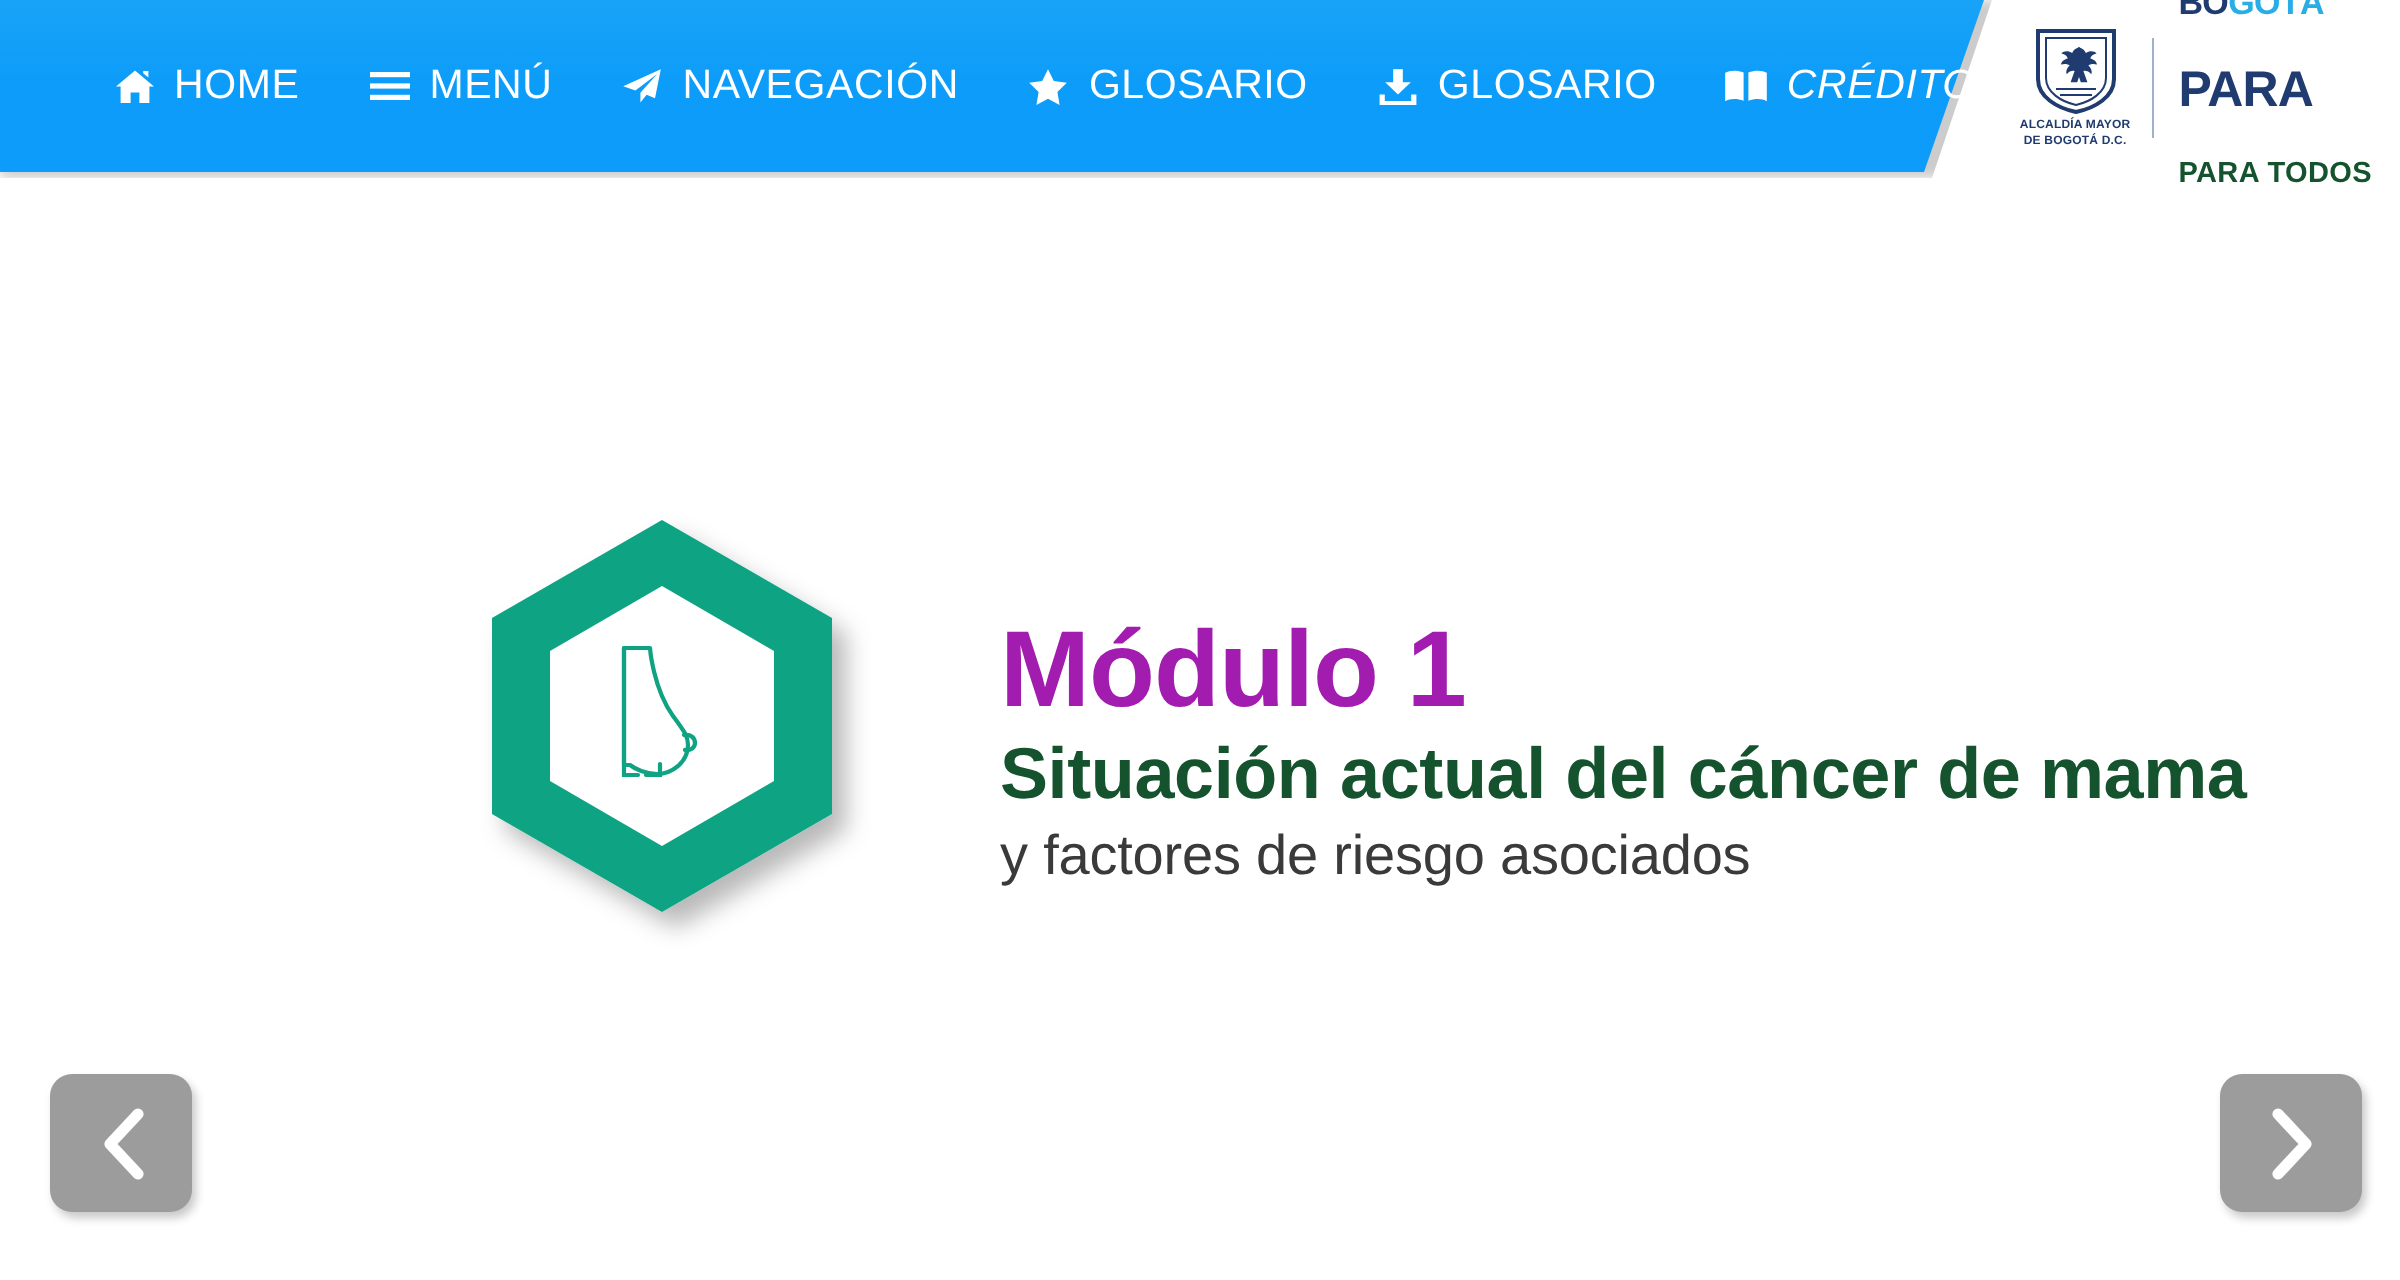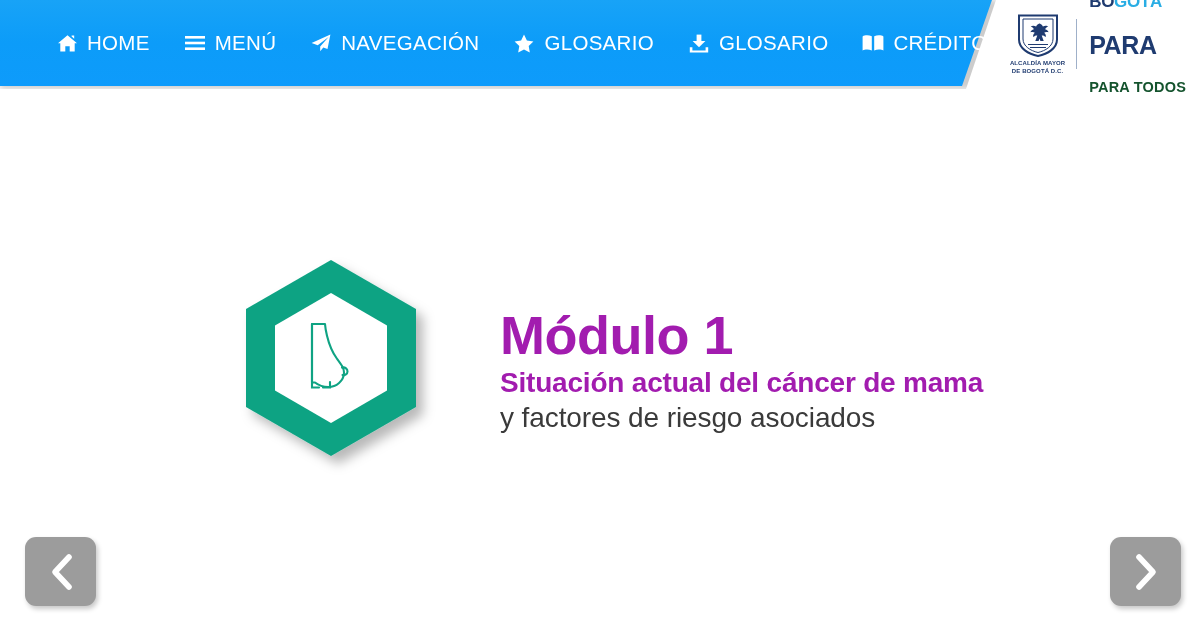--- a/index.html
+++ b/index.html
@@ -60,21 +60,21 @@
     align-items: center;
     gap: 9px;
     color: #ffffff;
     font-size: 20.5px;
     letter-spacing: 0.3px;
     margin-right: 34px;
     cursor: pointer;
     white-space: nowrap;
     user-select: none;
   }
-  .nav-item:last-child { margin-right: 0; }
+  .nav-item:last-child { margin-right: 0; font-style: italic; }
   .nav-icon {
     display: inline-flex;
     align-items: center;
     justify-content: center;
     width: 22px;
     height: 20px;
     flex: none;
   }
   .nav-icon svg { display: block; }
   .nav-label { line-height: 1; }
@@ -157,22 +157,22 @@
   }
   .title-main {
     color: #a21caf;
     font-size: 54px;
     font-weight: bold;
     line-height: 1.08;
     letter-spacing: -0.5px;
     margin: 0;
   }
   .title-sub {
-    color: #a21caf;
-    font-size: 28px;
+    color: #14532d;
+    font-size: 36px;
     font-weight: bold;
     line-height: 1.18;
     margin: 2px 0 0 0;
     letter-spacing: -0.2px;
   }
   .title-sub2 {
     color: #3a3a3a;
     font-size: 28px;
     font-weight: normal;
     line-height: 1.2;

